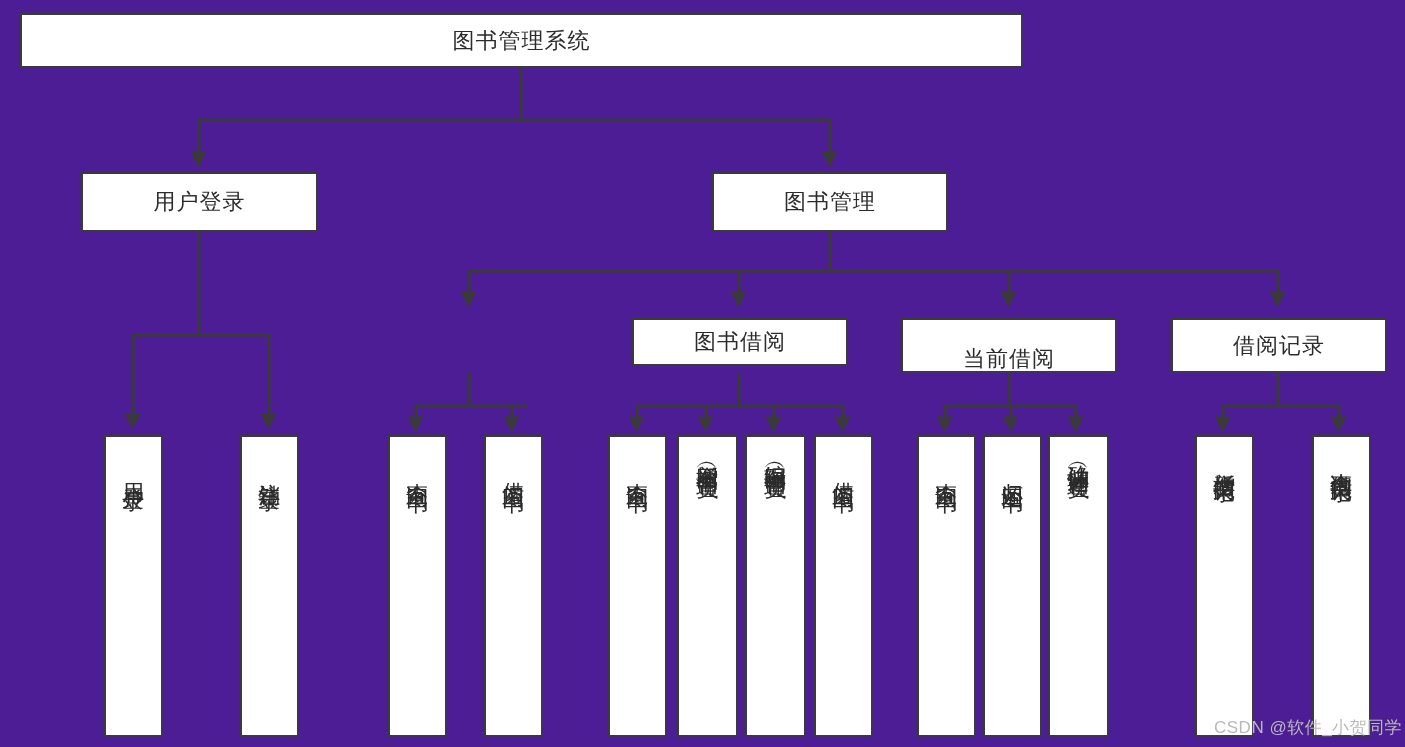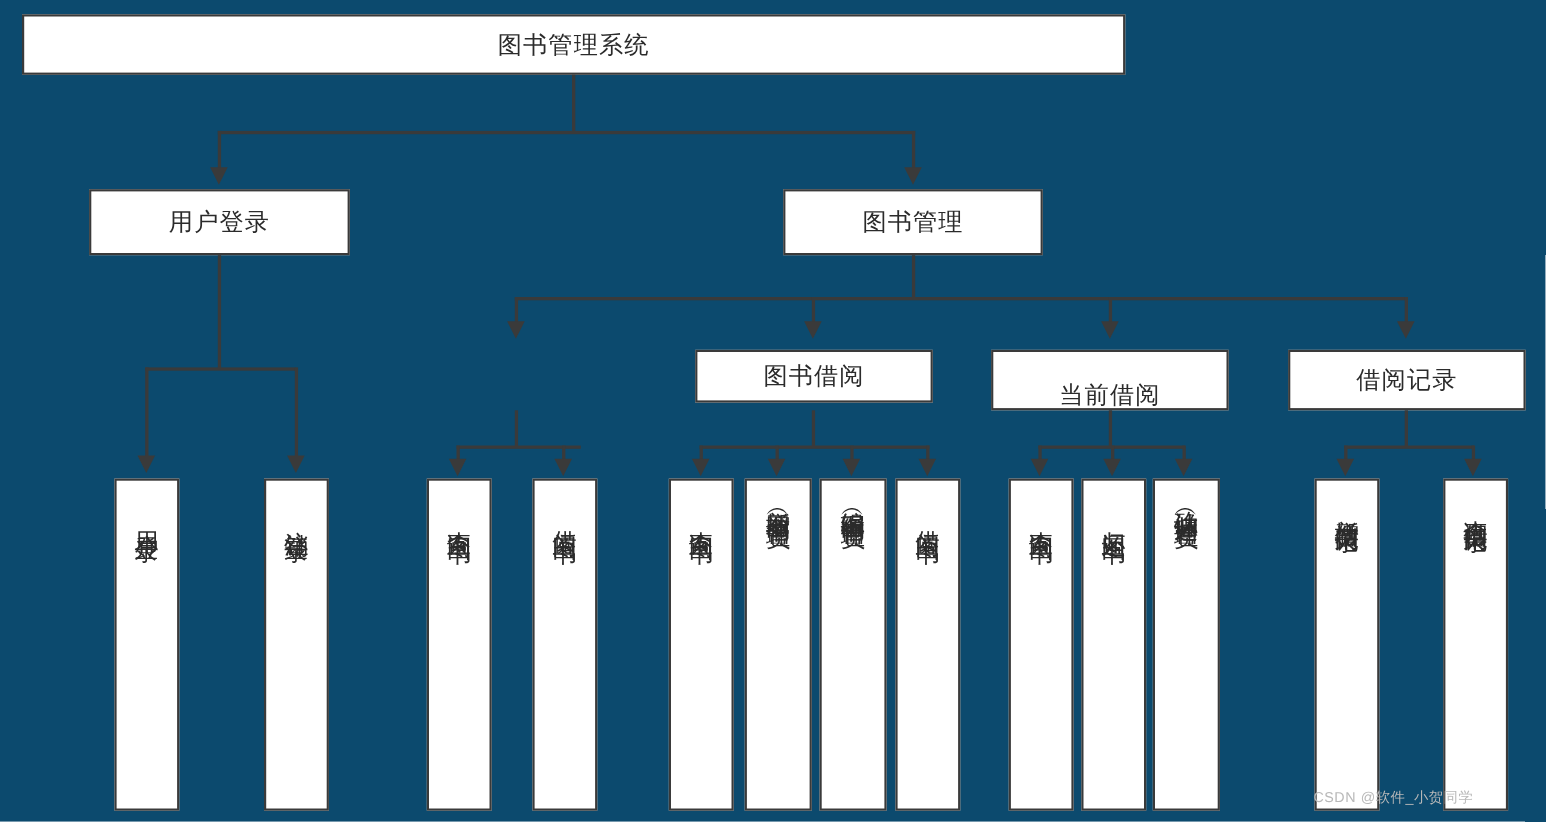--- a/index.html
+++ b/index.html
@@ -8,21 +8,21 @@
     padding: 0;
     background: #ffffff;
   }
   body {
     font-family: "Liberation Sans", "DejaVu Sans", sans-serif;
   }
   #canvas {
     position: relative;
     width: 1405px;
     height: 747px;
-    background: #0c4a6e;
+    background: #4c1d95;
     overflow: hidden;
   }
 
   
   .node {
     position: absolute;
     box-sizing: border-box;
     background: #ffffff;
     border: 2.5px solid #3a3a3a;
     display: flex;
@@ -72,25 +72,26 @@
     width: 0;
     height: 0;
     border-left: 8px solid transparent;
     border-right: 8px solid transparent;
     border-top: 16px solid #3a3a3a;
   }
 
   
   .watermark {
     position: absolute;
-    font-size: 13px;
+    font-size: 17px;
     color: #b9b9b9;
     white-space: nowrap;
     letter-spacing: 0.5px;
     user-select: none;
+    margin-left: 20px;
   }
 </style>
 </head>
 <body>
 
 <div id="canvas">
 
   <div class="node" style="left:20px; top:13px; width:1003px; height:55px;">
     <span class="label">图书管理系统</span>
   </div>

